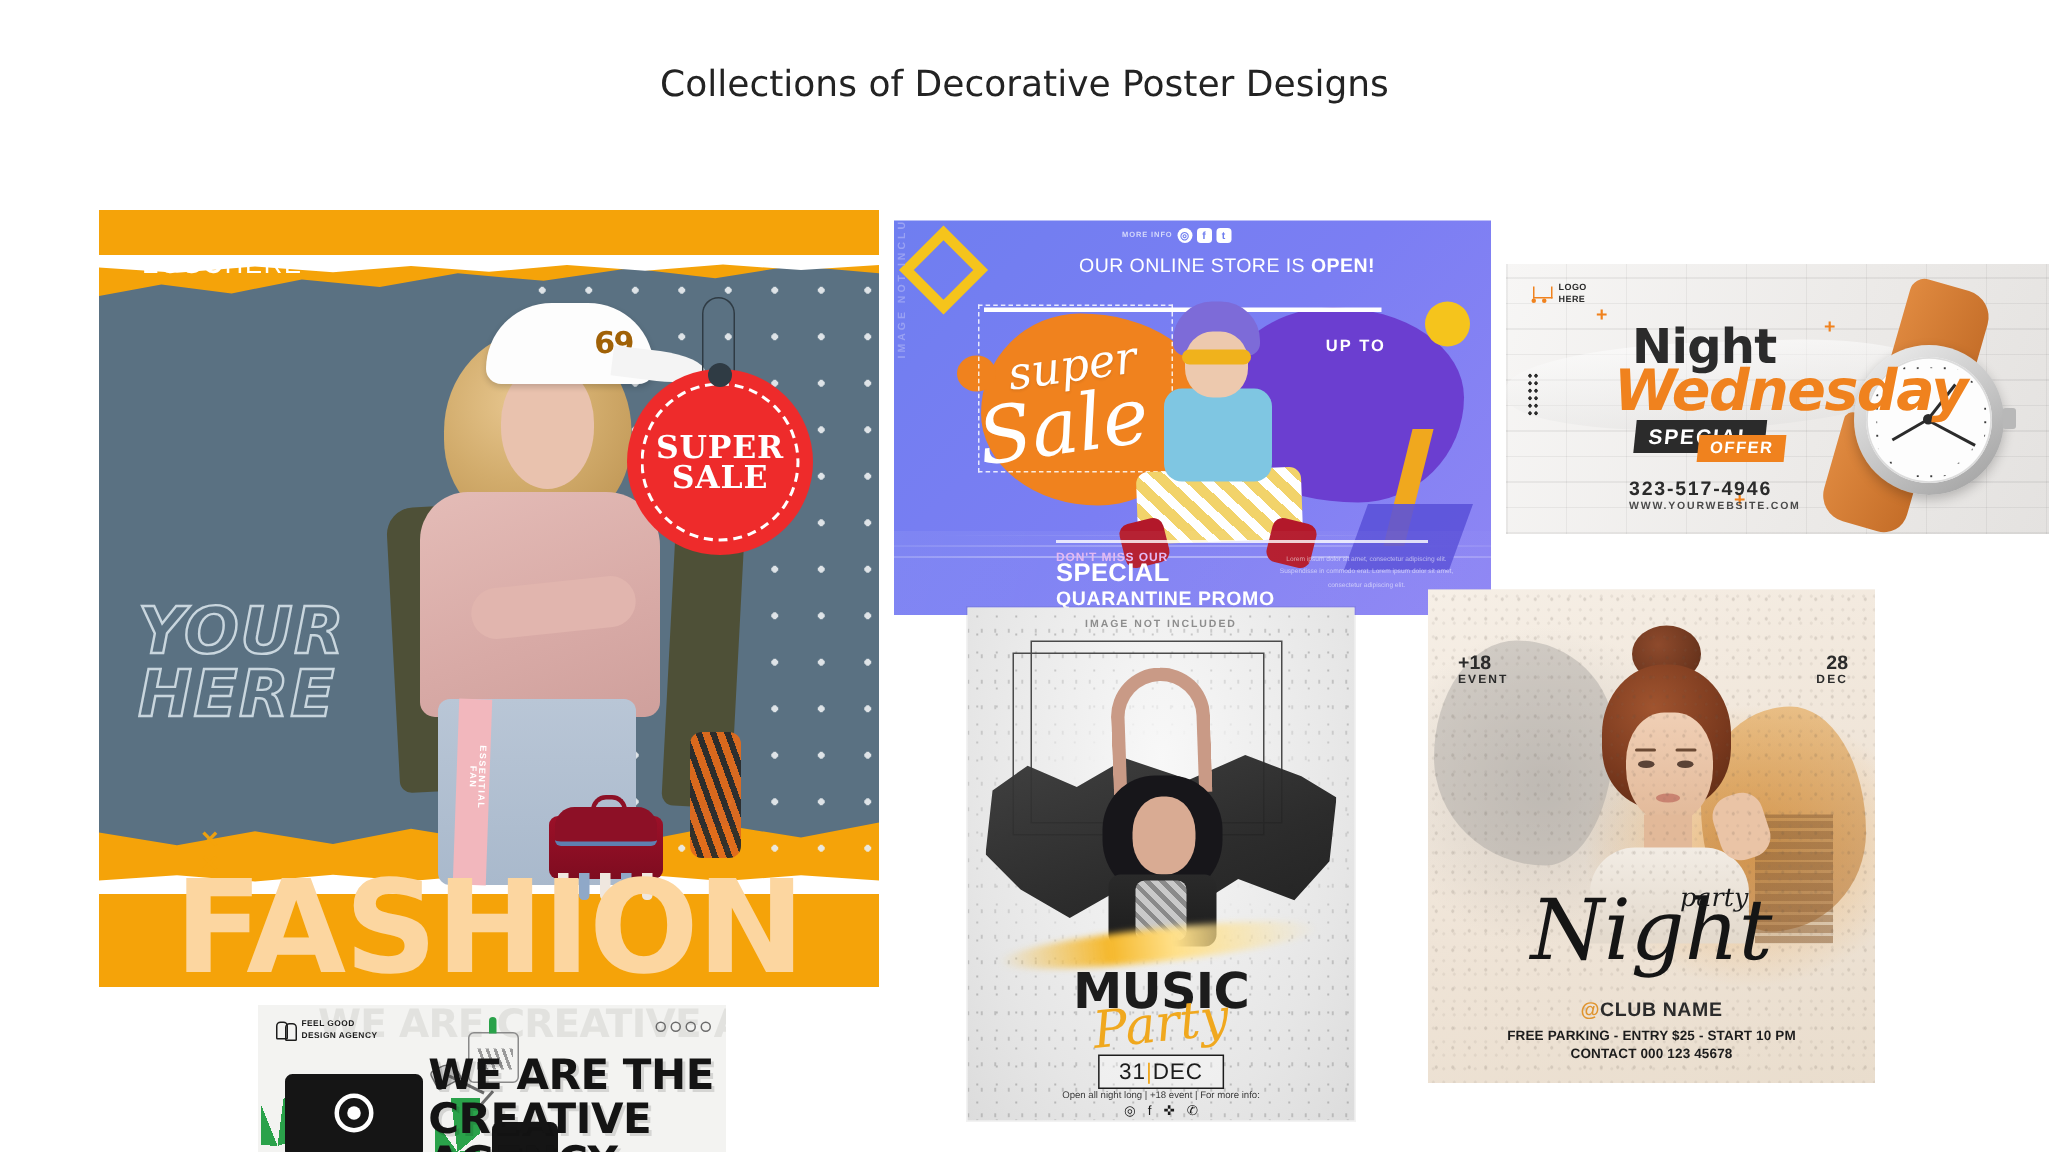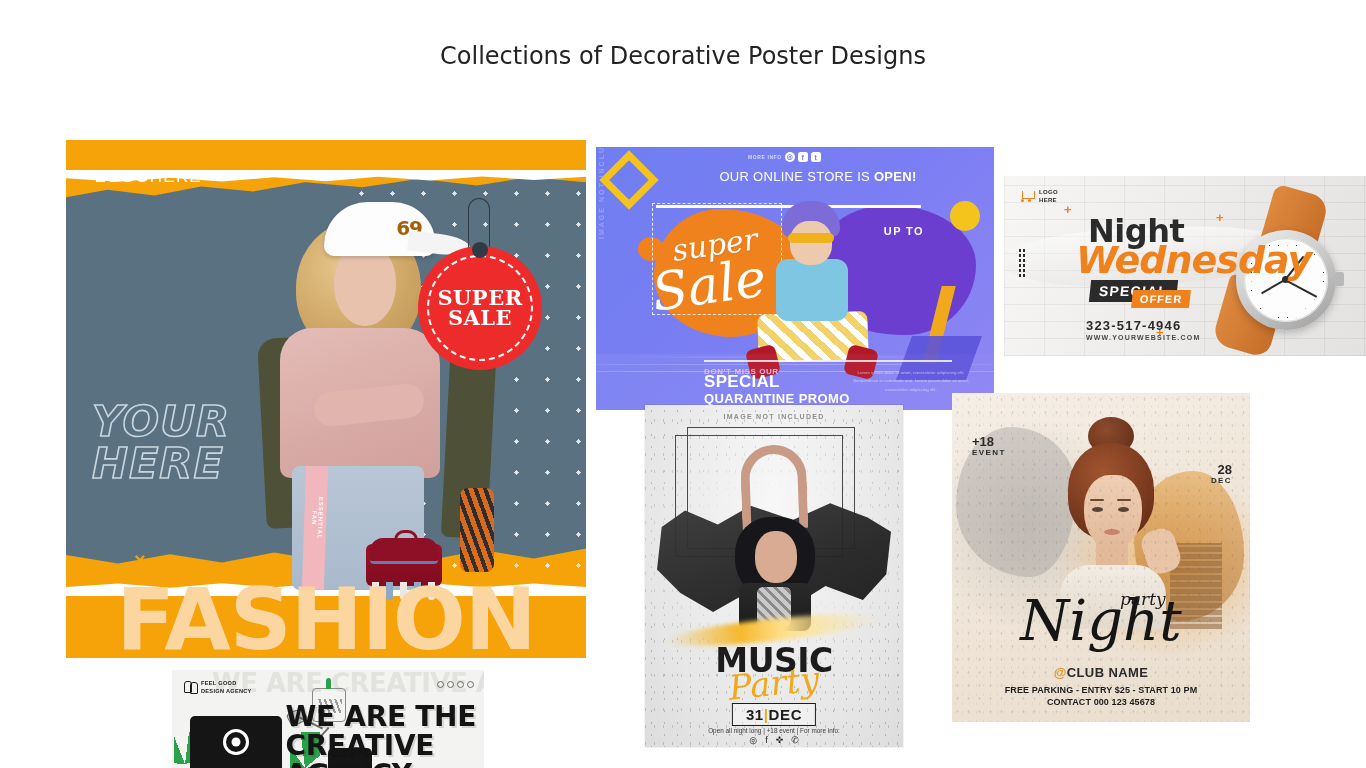--- a/index.html
+++ b/index.html
@@ -455,21 +455,21 @@
     font-size:33px; font-weight:900; color:#1c1c1c; letter-spacing:-.5px;
     font-family:"DejaVu Sans", sans-serif;
   }
   .mu-party {
     position:absolute; left:0; top:258px; width:100%; text-align:center;
     font-size:34px; color:#f0a81e; font-style:italic; font-family:"DejaVu Serif", serif;
     transform:rotate(-6deg);
   }
   .mu-date {
     position:absolute; left:50%; top:298px; transform:translateX(-50%);
-    border:1.6px solid #1c1c1c; padding:2px 13px; font-size:15px; font-weight:700;
+    border:1.6px solid #1c1c1c; padding:2px 13px; font-size:15px; font-weight:400;
     color:#1c1c1c; letter-spacing:.6px; background:rgba(255,255,255,.35);
   }
   .mu-date .sep { color:#f0a81e; }
   .mu-info {
     position:absolute; left:0; top:322px; width:100%; text-align:center;
     font-size:6.4px; color:#3a3a3a;
   }
   .mu-soc {
     position:absolute; left:0; top:330px; width:100%; display:flex; justify-content:center; gap:8px;
   }
@@ -540,21 +540,21 @@
   .ni-model .shoulder {
     position:absolute; left:26px; top:148px; width:106px; height:64px; border-radius:30px 30px 0 0;
     background: linear-gradient(180deg,#f2ece4,#e3d9cc);
   }
   .ni-model .hand {
     position:absolute; right:6px; top:112px; width:34px; height:44px; border-radius:14px;
     background:#eac4a6; transform:rotate(-18deg);
   }
   .ni-18 { position:absolute; left:20px; top:42px; font-size:13px; font-weight:900; color:#2b2b2b; line-height:1.05; }
   .ni-18 small { display:block; font-size:8px; letter-spacing:1.4px; }
-  .ni-date { position:absolute; right:18px; top:42px; font-size:13px; font-weight:900; color:#2b2b2b; line-height:1.05; text-align:right;margin-top:28px; }
+  .ni-date { position:absolute; right:18px; top:42px; font-size:13px; font-weight:900; color:#2b2b2b; line-height:1.05; text-align:right; }
   .ni-date small { display:block; font-size:8px; letter-spacing:1.4px; }
   .ni-party {
     position:absolute; left:168px; top:196px; font-size:17px; color:#1a1a1a;
     font-family:"DejaVu Serif", serif; font-style:italic;
   }
   .ni-night {
     position:absolute; left:0; top:200px; width:100%; text-align:center;
     font-size:56px; color:#151515; font-family:"DejaVu Serif", serif; font-style:italic;
     line-height:1;
   }

